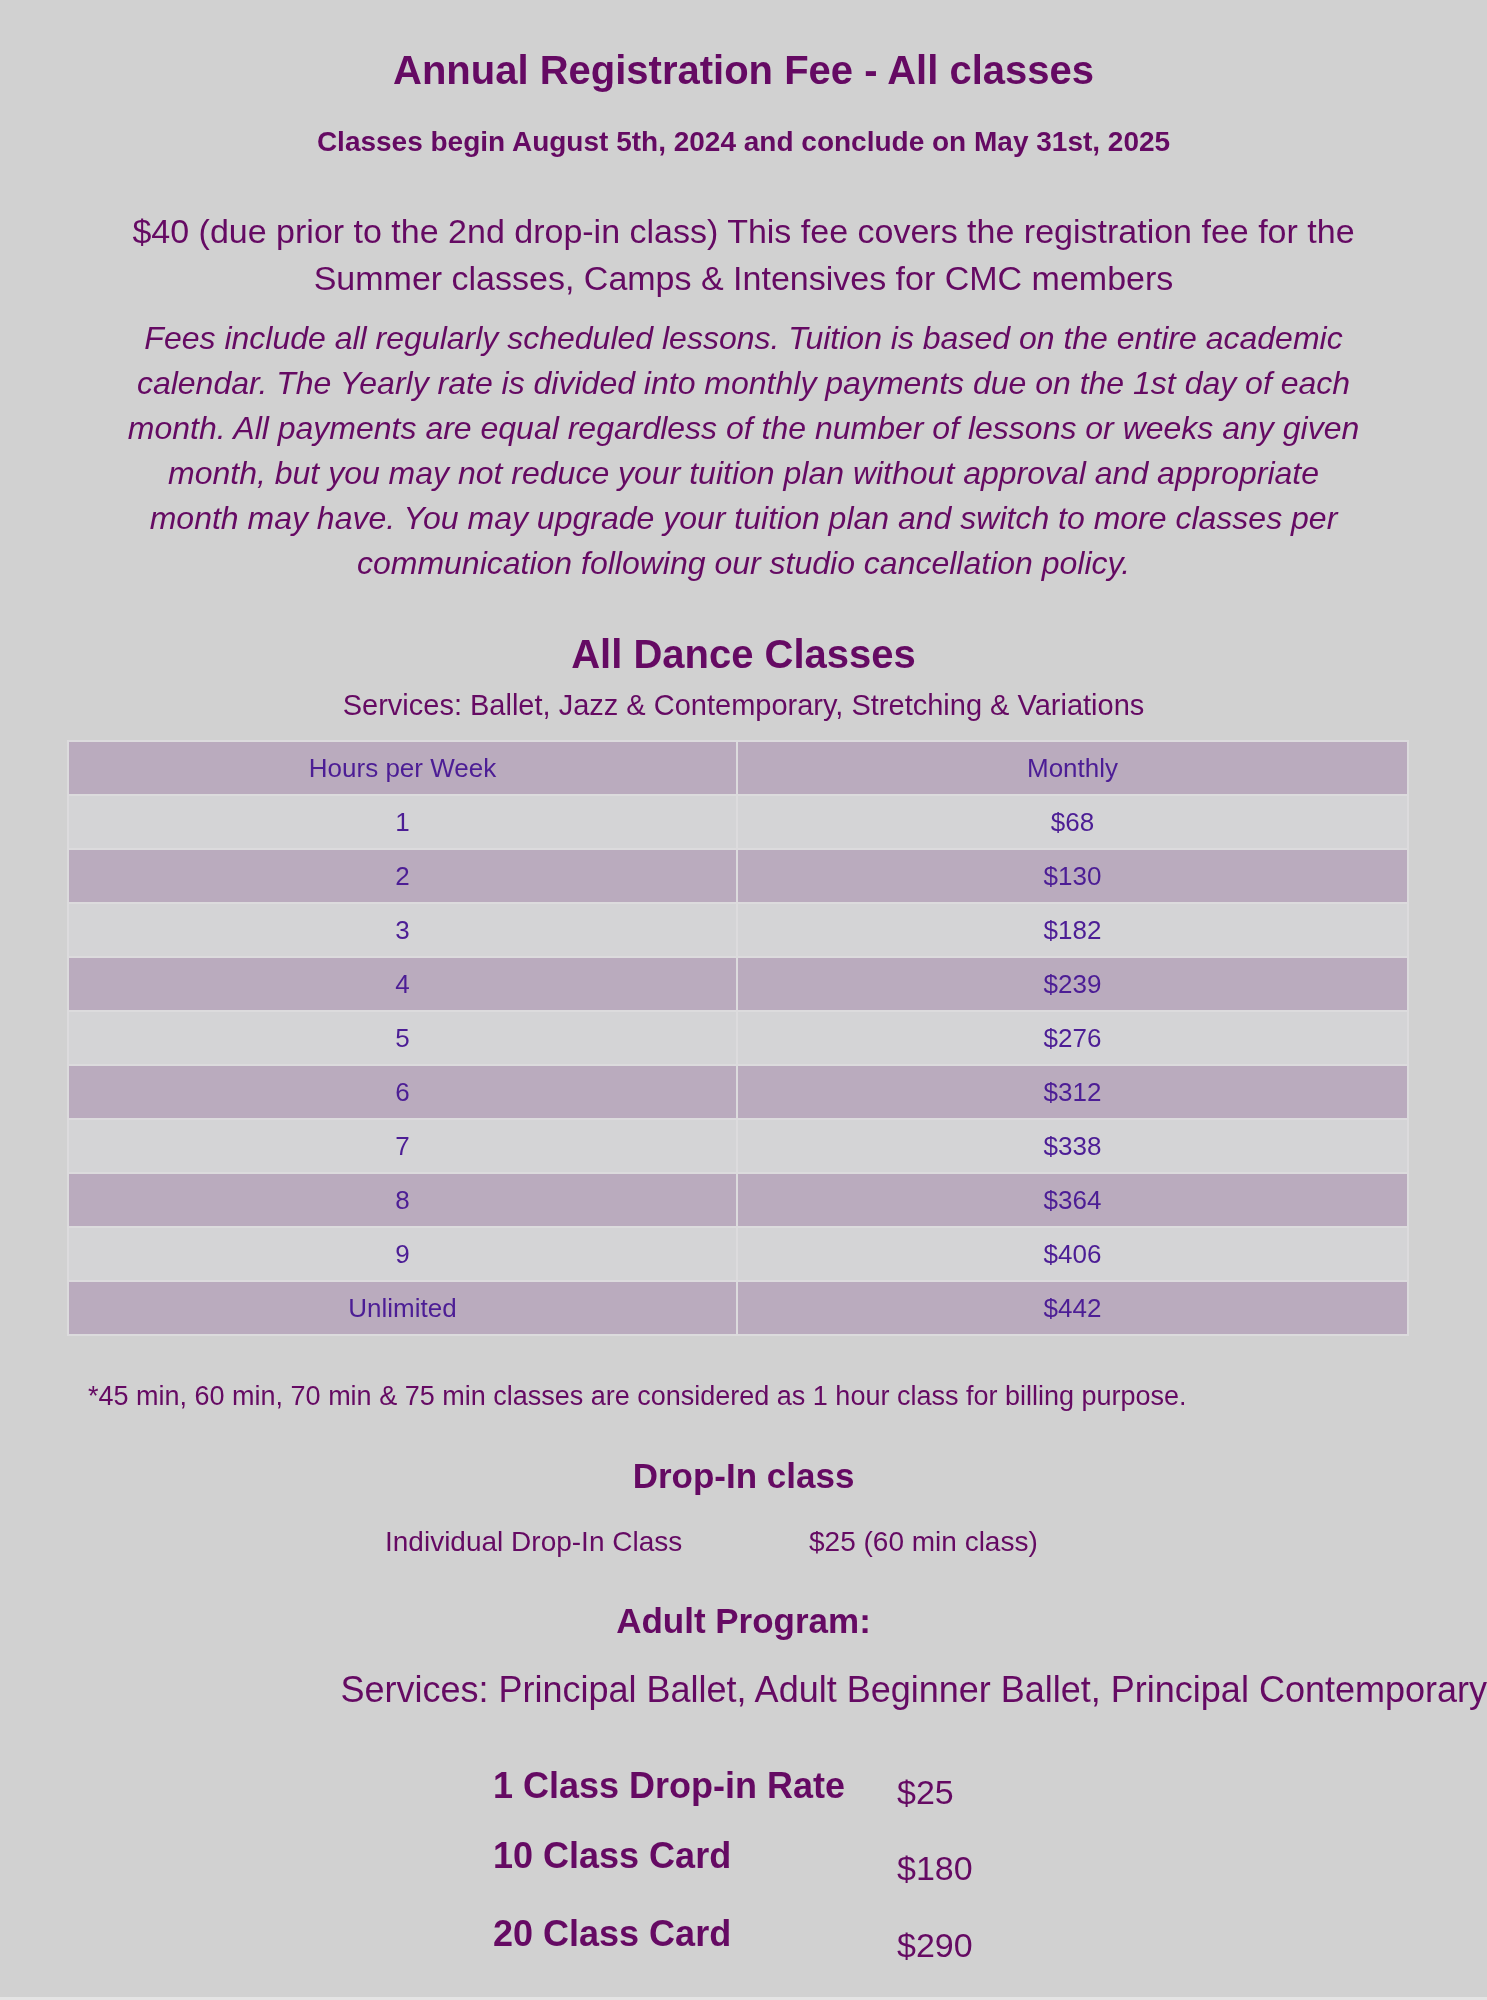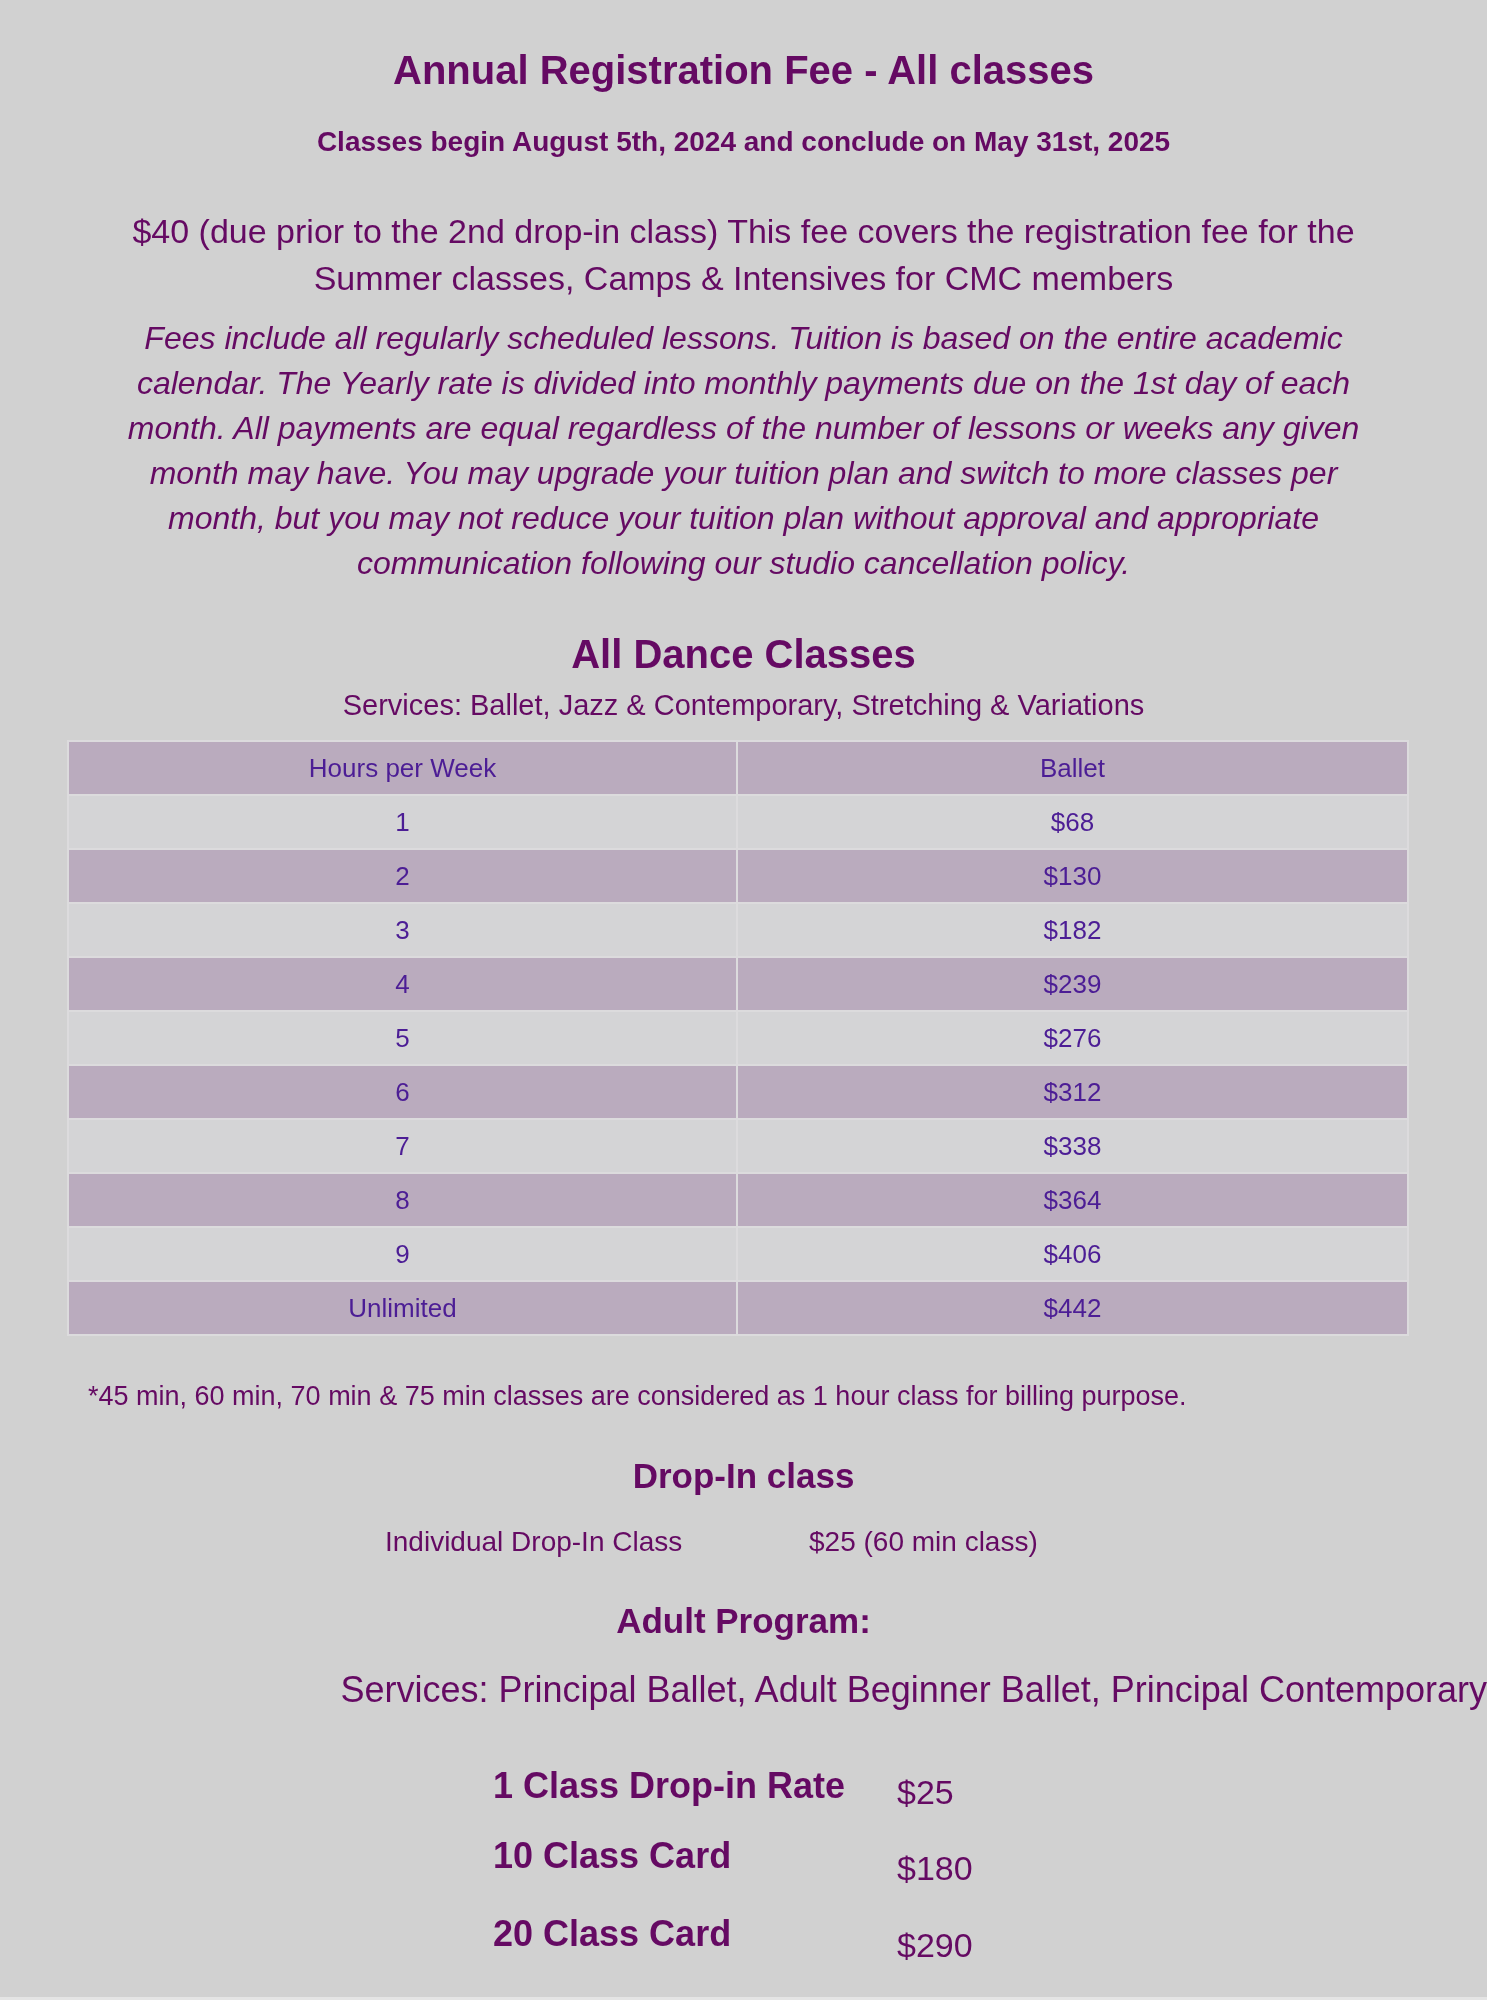--- a/index.html
+++ b/index.html
@@ -151,37 +151,37 @@
 
 <div id="fee" class="abs">
   <div>$40 (due prior to the 2nd drop-in class) This fee covers the registration fee for the</div>
   <div>Summer classes, Camps &amp; Intensives for CMC members</div>
 </div>
 
 <div id="policy" class="abs">
   <div>Fees include all regularly scheduled lessons. Tuition is based on the entire academic</div>
   <div>calendar. The Yearly rate is divided into monthly payments due on the 1st day of each</div>
   <div>month. All payments are equal regardless of the number of lessons or weeks any given</div>
+  <div>month, but you may not reduce your tuition plan without approval and appropriate</div>
   <div>month may have. You may upgrade your tuition plan and switch to more classes per</div>
-  <div>month, but you may not reduce your tuition plan without approval and appropriate</div>
   <div>communication following our studio cancellation policy.</div>
 </div>
 
 <div id="dance-title" class="abs center">All Dance Classes</div>
 <div id="dance-services" class="abs center">Services: Ballet, Jazz &amp; Contemporary, Stretching &amp; Variations</div>
 
 <table id="price-table" class="abs">
   <colgroup>
       <col class="c1">
       <col class="c2">
     </colgroup>
   <tbody>
       <tr class="purple">
     <th>Hours per Week</th>
-    <th>Ballet</th>
+    <th>Monthly</th>
   </tr>
   <tr class="light">
     <td>1</td>
     <td>$68</td>
   </tr>
   <tr class="purple">
     <td>2</td>
     <td>$130</td>
   </tr>
   <tr class="light">

